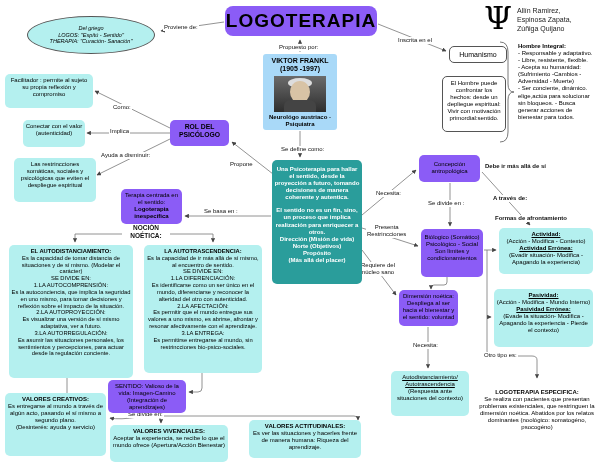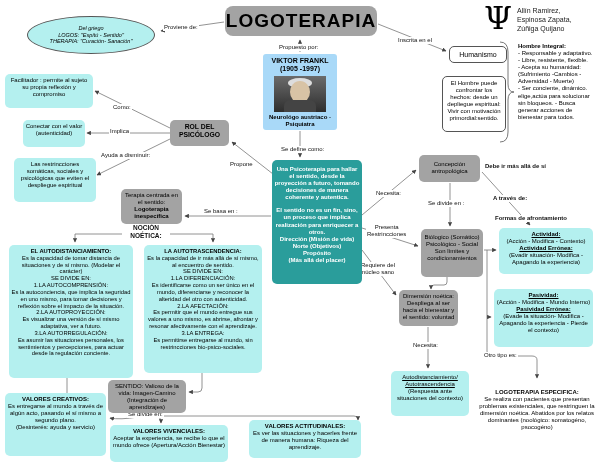--- a/index.html
+++ b/index.html
@@ -1,21 +1,21 @@
 <!DOCTYPE html>
 <html><head>
 <meta charset="utf-8">
 <style>
   html,body{margin:0;padding:0;background:#fff;}
   #canvas{position:relative;width:600px;height:464px;background:#fff;overflow:hidden;
           font-family:"Liberation Sans",sans-serif;}
   #wires{position:absolute;left:0;top:0;width:600px;height:464px;pointer-events:none;}
   .box{position:absolute;box-sizing:border-box;border-radius:5px;font-size:6px;line-height:1.18;
        text-align:center;padding:3px 2px;color:#000;}
-  .teal{background:#a3a3a3;}
+  .teal{background:#8b5cf6;}
   .tealD{background:#2a9d9b;color:#fff;font-weight:bold;}
   .cyan{background:#b4f0ef;}
   .blue{background:#a9d9f8;}
   .white{background:#fff;border:1px solid #555;}
   .plain{background:none;border:none;}
   .ml{white-space:pre-line;}
   .bold{font-weight:bold;}
   .und{text-decoration:underline;font-weight:bold;}
   .lbl{position:absolute;font-size:6px;line-height:1.2;background:#fff;padding:0 1px;
        white-space:pre-line;text-align:center;color:#111;}

